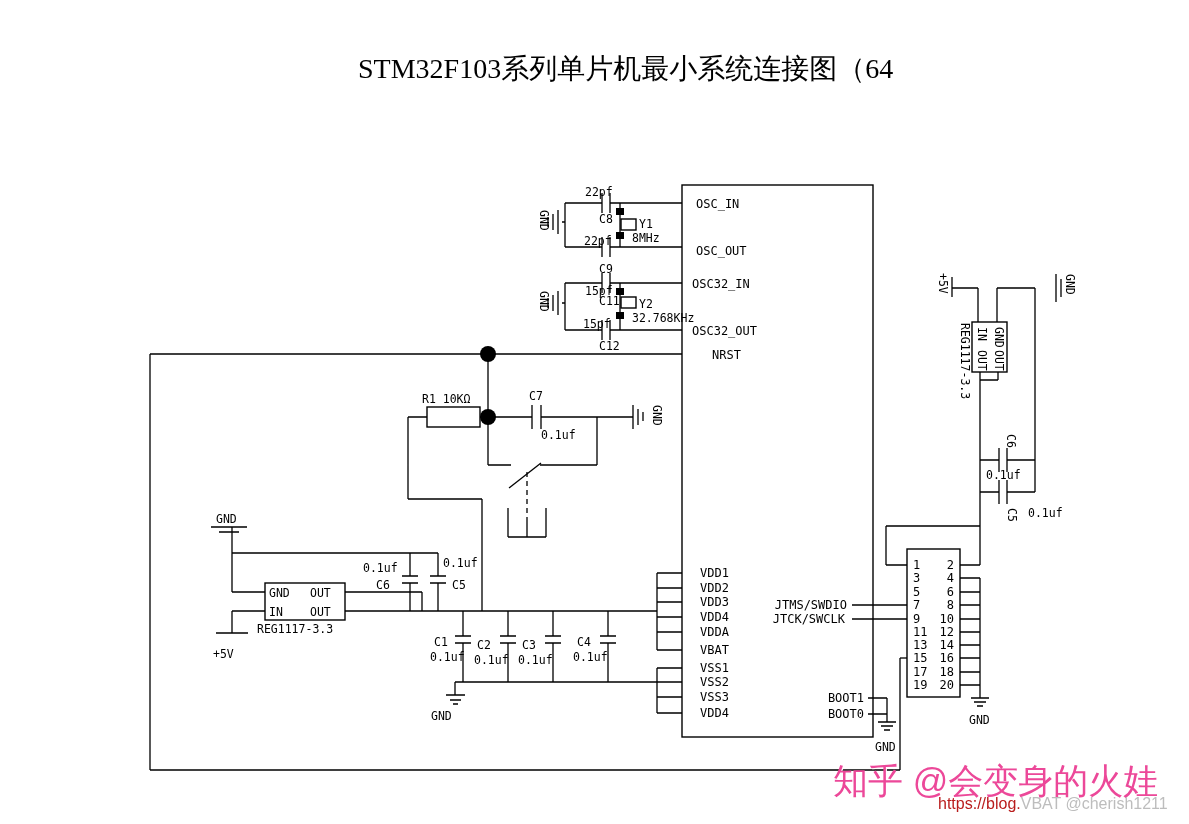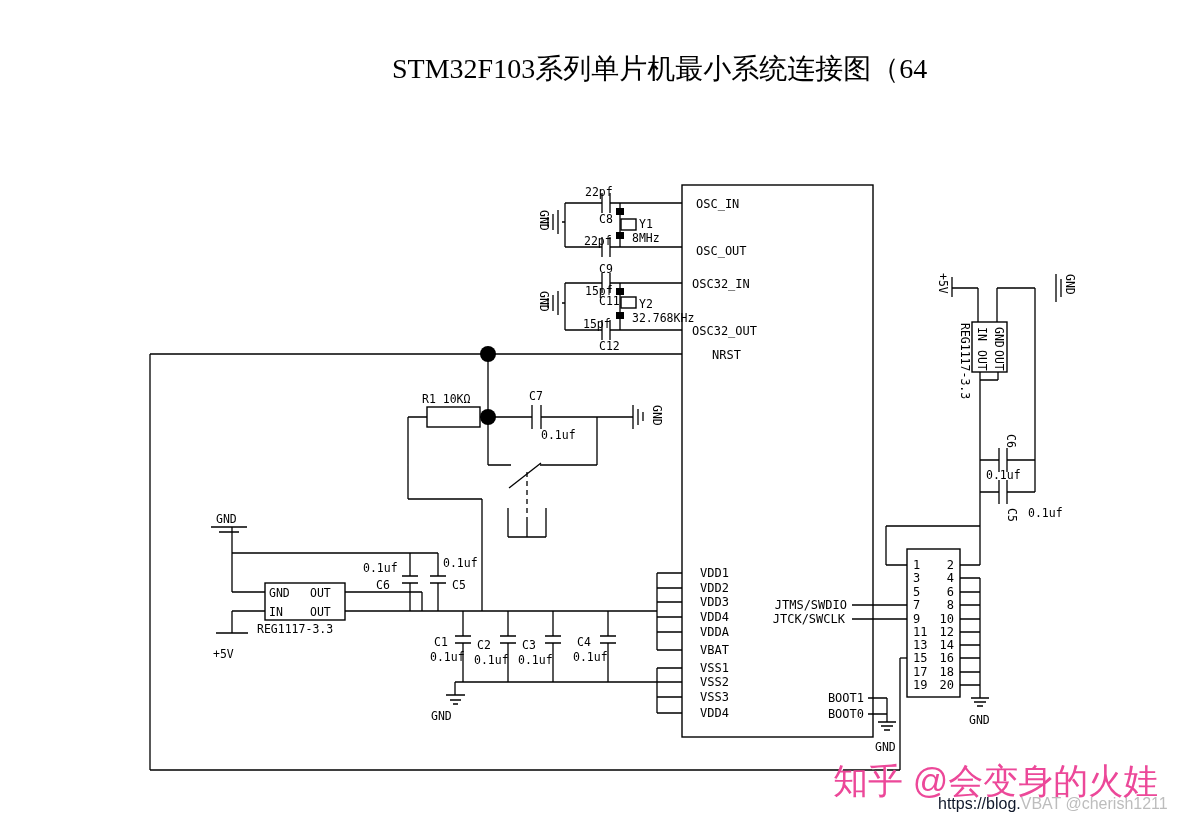--- a/index.html
+++ b/index.html
@@ -1,29 +1,29 @@
 <!DOCTYPE html>
 <html><head>
 <meta charset="utf-8">
 <style>
   html,body{margin:0;padding:0;background:#ffffff;}
   #stage{position:relative;width:1189px;height:824px;background:#ffffff;overflow:hidden;
          font-family:"DejaVu Sans Mono","Liberation Mono",monospace;}
   #title{position:absolute;left:358px;top:48px;width:660px;color:#000;
          font-family:"Liberation Serif","DejaVu Serif",serif;
-         font-size:28px;line-height:41px;white-space:nowrap;margin-left:34px;}
+         font-size:28px;line-height:41px;white-space:nowrap;}
   svg text{font-family:"DejaVu Sans Mono","Liberation Mono",monospace;fill:#000;}
   .lbl{font-size:12px;}
   .sm{font-size:11.5px;}
   #watermark-main{position:absolute;left:833px;top:758px;font-size:35px;color:#ec4899;
         text-shadow:1px 1px 0 #ffffff;white-space:nowrap;
         font-family:"Liberation Sans","DejaVu Sans",sans-serif;}
   #watermark-sub{position:absolute;left:938px;top:795px;font-size:16px;white-space:nowrap;
         font-family:"Liberation Sans","DejaVu Sans",sans-serif;}
-  #watermark-sub .light{color:#0f172a;}
+  #watermark-sub .light{color:#b91c1c;}
   #watermark-sub .dark{color:#bdbdbd;}
 </style>
 </head>
 <body>
 
 <div id="stage">
 
 <svg width="1189" height="824" viewBox="0 0 1189 824" xmlns="http://www.w3.org/2000/svg">
 
   <g stroke="#000" stroke-width="1.3" fill="none">

